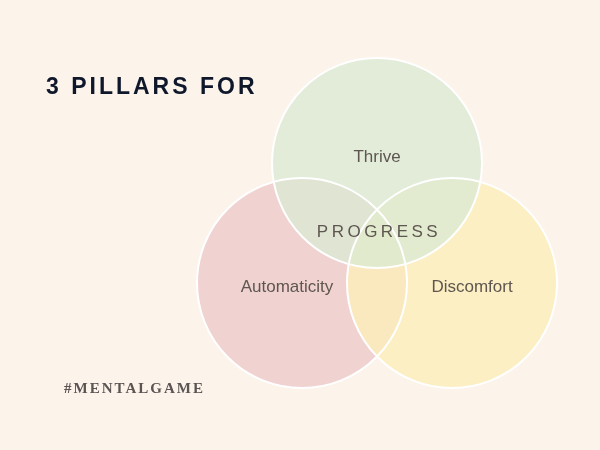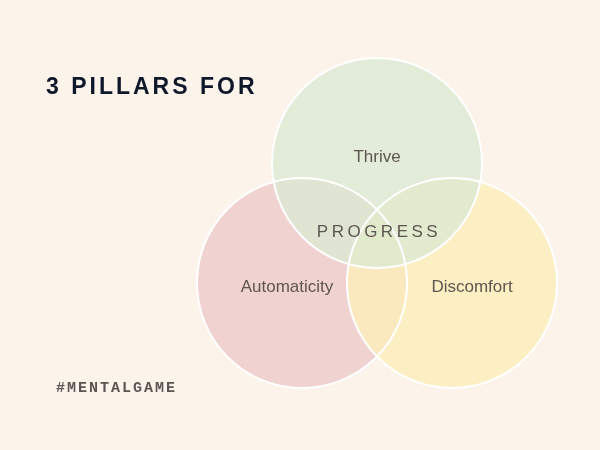--- a/index.html
+++ b/index.html
@@ -1,18 +1,18 @@
 <!DOCTYPE html>
 <html><head>
 <meta charset="utf-8">
 <style>
   html, body { margin: 0; padding: 0; }
   body { width: 600px; height: 450px; background: #fcf3eb; position: relative; overflow: hidden; font-family: "DejaVu Sans", sans-serif; }
   .title { position: absolute; left: 46px; top: 50px; font-family: Liberation Sans, sans-serif; font-weight: bold; font-size: 23px; line-height: 33px; letter-spacing: 3px; color: #0f172a; margin-top: 20px; }
-  .tag { position: absolute; left: 56px; top: 380px; font-family: Liberation Mono, monospace; font-weight: bold; font-size: 15px; letter-spacing: 2px; color: #5a5452; }
+  .tag { position: absolute; left: 64px; top: 380px; font-family: Liberation Serif, serif; font-weight: bold; font-size: 15px; letter-spacing: 2px; color: #5a5452; }
   svg { position: absolute; left: 0; top: 0; }
   .lbl { font-family: "Liberation Sans", sans-serif; font-size: 17px; fill: #5e5650; }
   .prog { font-family: "Liberation Sans", sans-serif; font-size: 17px; letter-spacing: 3.5px; fill: #5e5650; }
 </style>
 </head>
 <body>
 
 <div class="title">
   <div>3 PILLARS FOR</div>
 </div>

